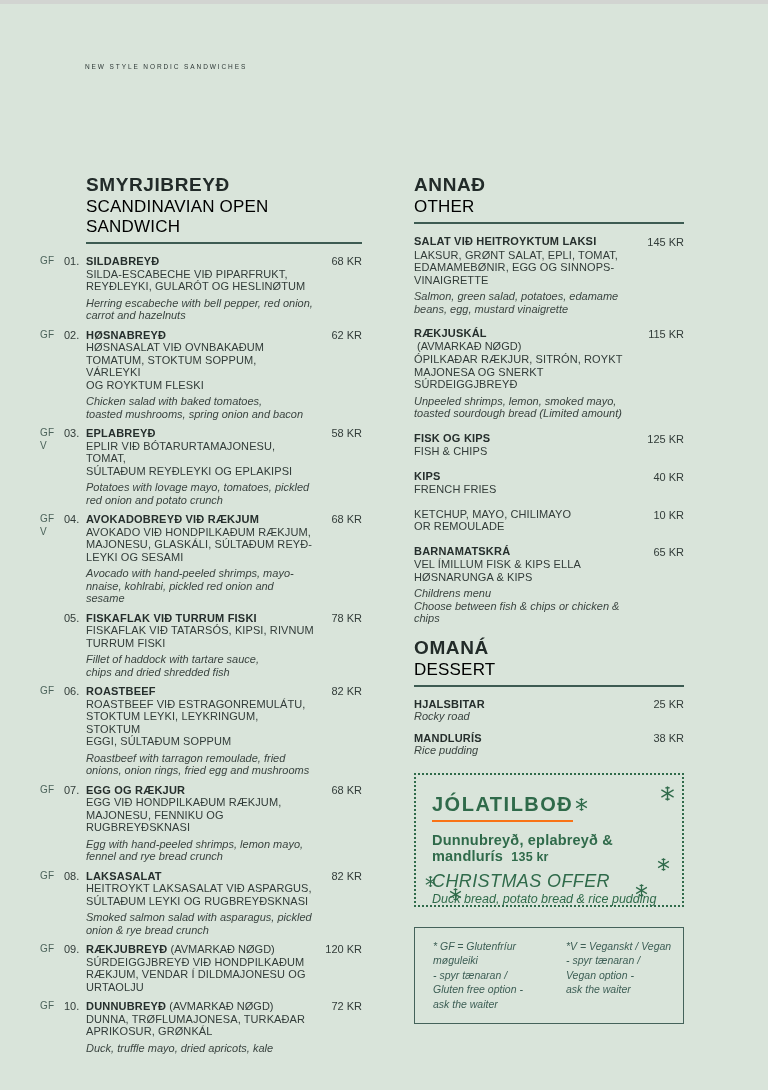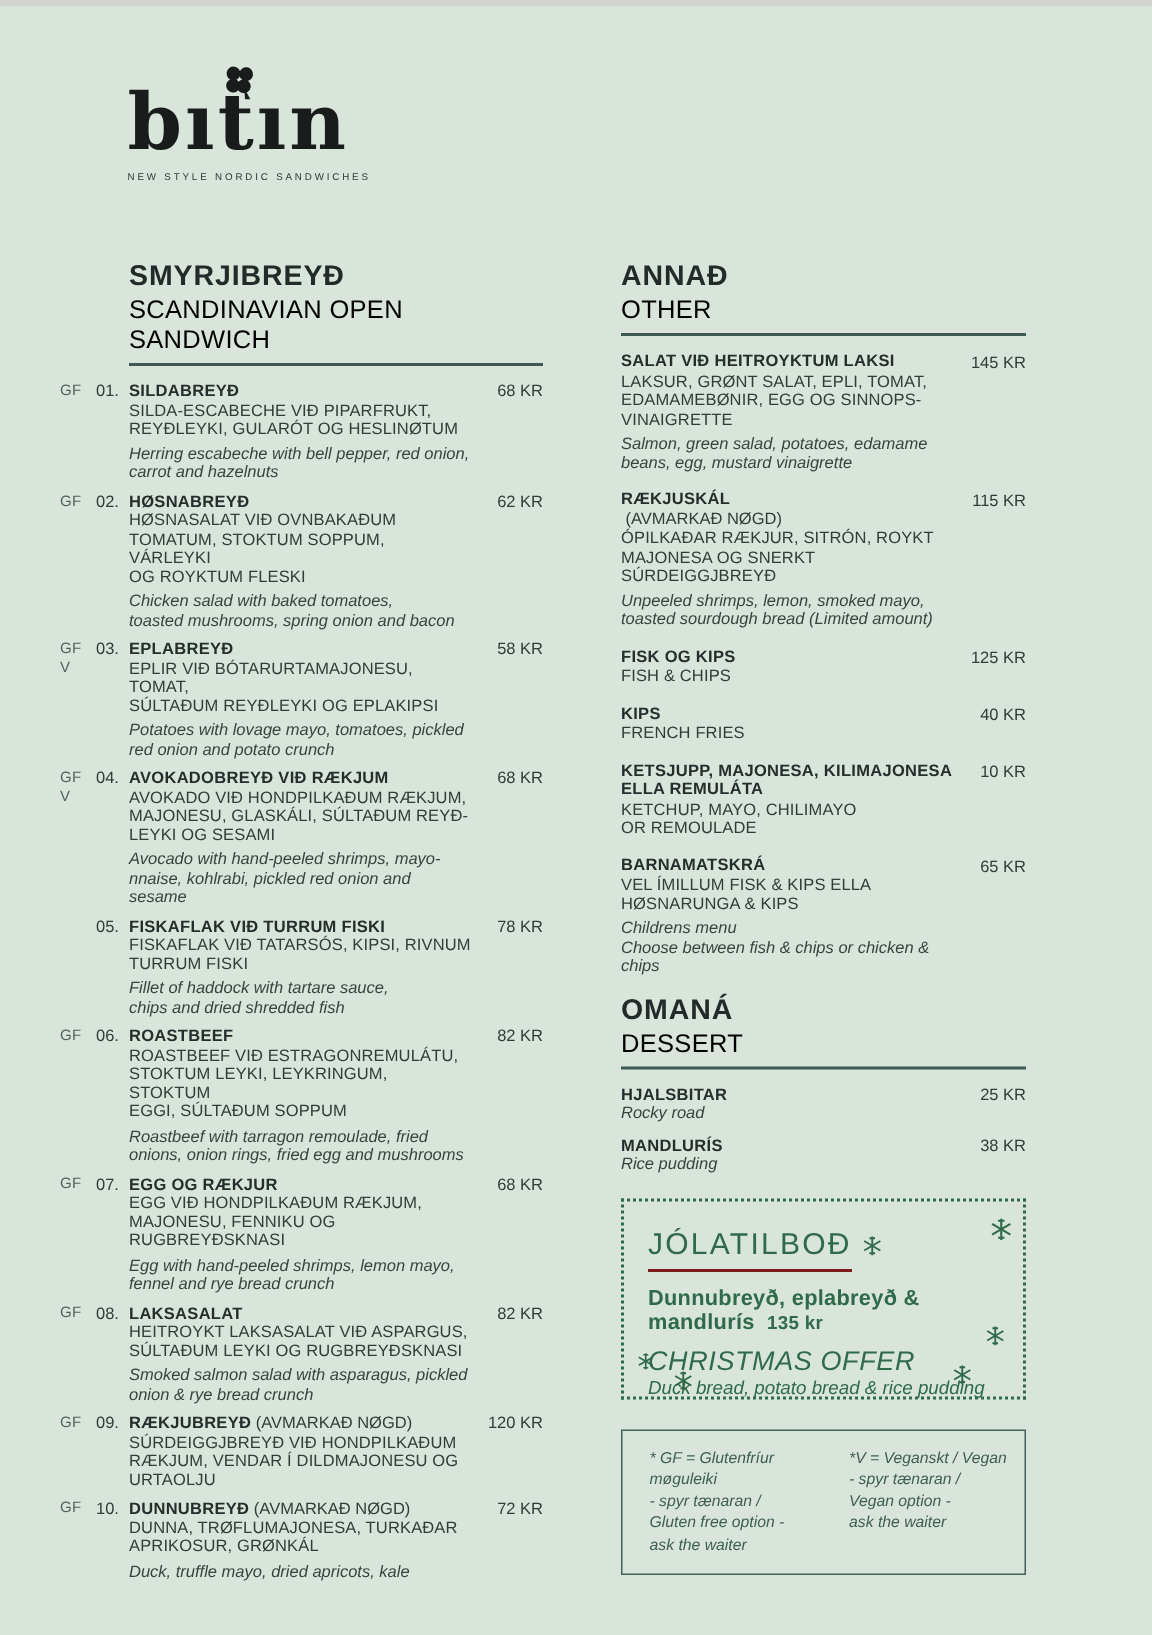--- a/index.html
+++ b/index.html
@@ -50,22 +50,22 @@
 
   
   .di{position:relative;margin-bottom:9px;padding-right:46px;font-size:11px;line-height:12.5px;}
 
   
   .xmas{
     position:relative;margin-top:16px;border:2px dotted #2f6a4a;
     padding:16px 14px 22px 16px;color:#2f6a4a;height:92px;
   }
   .xmas-title{
-    display:inline-block;font-size:20px;font-weight:normal;letter-spacing:1.5px;
-    border-bottom:2px solid #7f1d1d;padding-bottom:4px;margin:2px 0 10px;
+    display:inline-block;font-size:20px;font-weight:bold;letter-spacing:1.5px;
+    border-bottom:2px solid #f97316;padding-bottom:4px;margin:2px 0 10px;
   }
   .xmas-offer{font-size:14.5px;font-weight:bold;letter-spacing:.2px;}
   .xmas-offer .xprice{font-size:12.5px;margin-left:4px;text-align:center;}
   .xmas-en1{margin-top:7px;font-size:18px;font-style:italic;letter-spacing:.4px;}
   .xmas-en2{font-size:12.5px;font-style:italic;}
   .sf{position:absolute;}
   .sf svg{display:block;}
 
   
   .notes{
@@ -73,32 +73,20 @@
     padding:11px 8px 12px 18px;color:#3d5e55;
   }
   .note{white-space:pre-line;font-size:10.5px;font-style:italic;line-height:14.5px;width:46%;}
 </style>
 </head>
 <body>
 
 <div class="topstrip"></div>
 
 <header class="logo">
-  <div class="logo-word-wrap">
-    <span class="logo-word">bıtın</span>
-    <span class="clover">
-      <svg viewBox="0 0 24 24" width="24" height="24" fill="#181c1a">
-        <circle cx="8" cy="7.5" r="4.6"></circle>
-          <circle cx="16.4" cy="6.8" r="4.6"></circle>
-        <circle cx="8.8" cy="15.6" r="4.6"></circle>
-          <circle cx="16" cy="15" r="4.6"></circle>
-        <path d="M16.5 16 L21.5 23 L18 23.4 Z"></path>
-      </svg>
-    </span>
-  </div>
   <div class="tagline">NEW STYLE NORDIC SANDWICHES</div>
 </header>
 
 <section class="col col-left">
   <div class="sec-head">
     <h2>SMYRJIBREYÐ</h2>
     <h3>SCANDINAVIAN OPEN SANDWICH</h3>
     <div class="rule"></div>
   </div>
   <div>
@@ -322,22 +310,20 @@
       </div>
 
       <div class="ri">
         <span class="nm">KIPS</span>
         <div class="fo">FRENCH FRIES</div>
 
         <div class="price">40 KR</div>
       </div>
 
       <div class="ri">
-        <span class="nm">KETSJUPP, MAJONESA, KILIMAJONESA
-ELLA REMULÁTA</span>
         <div class="fo">KETCHUP, MAYO, CHILIMAYO
 OR REMOULADE</div>
 
         <div class="price">10 KR</div>
       </div>
 
       <div class="ri">
         <span class="nm">BARNAMATSKRÁ</span>
         <div class="fo">VEL ÍMILLUM FISK &amp; KIPS ELLA
 HØSNARUNGA &amp; KIPS</div>

